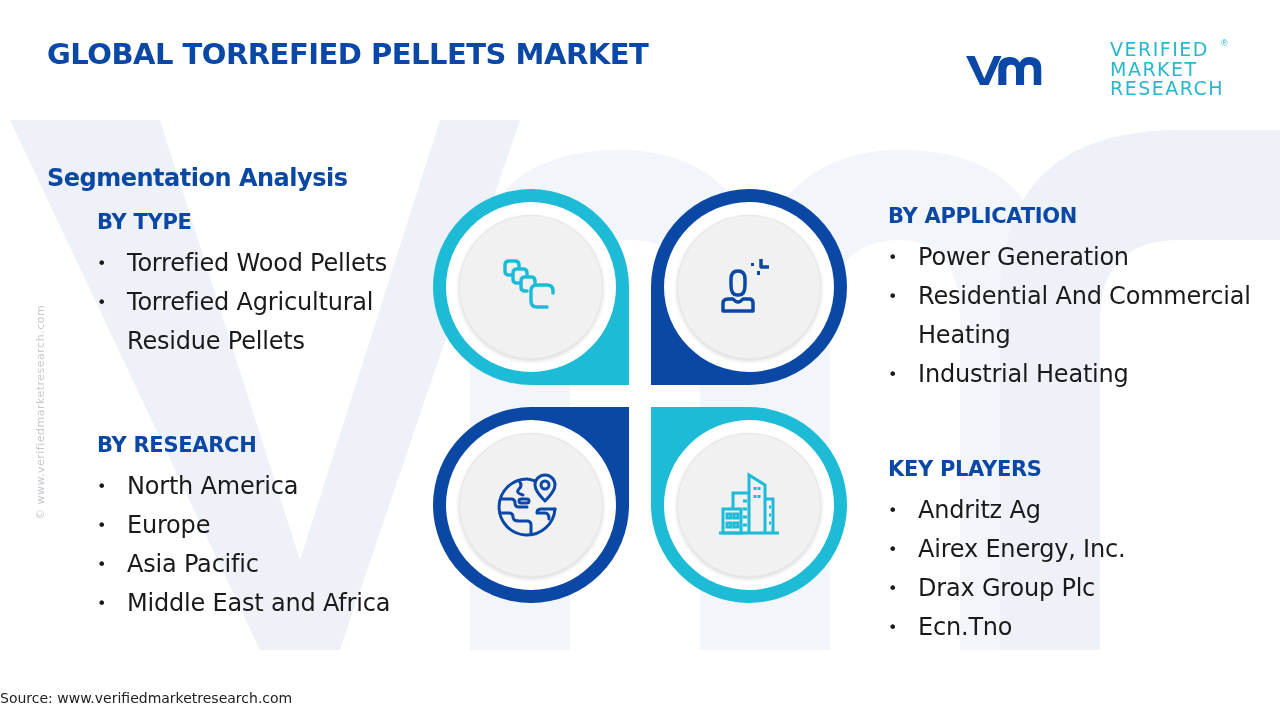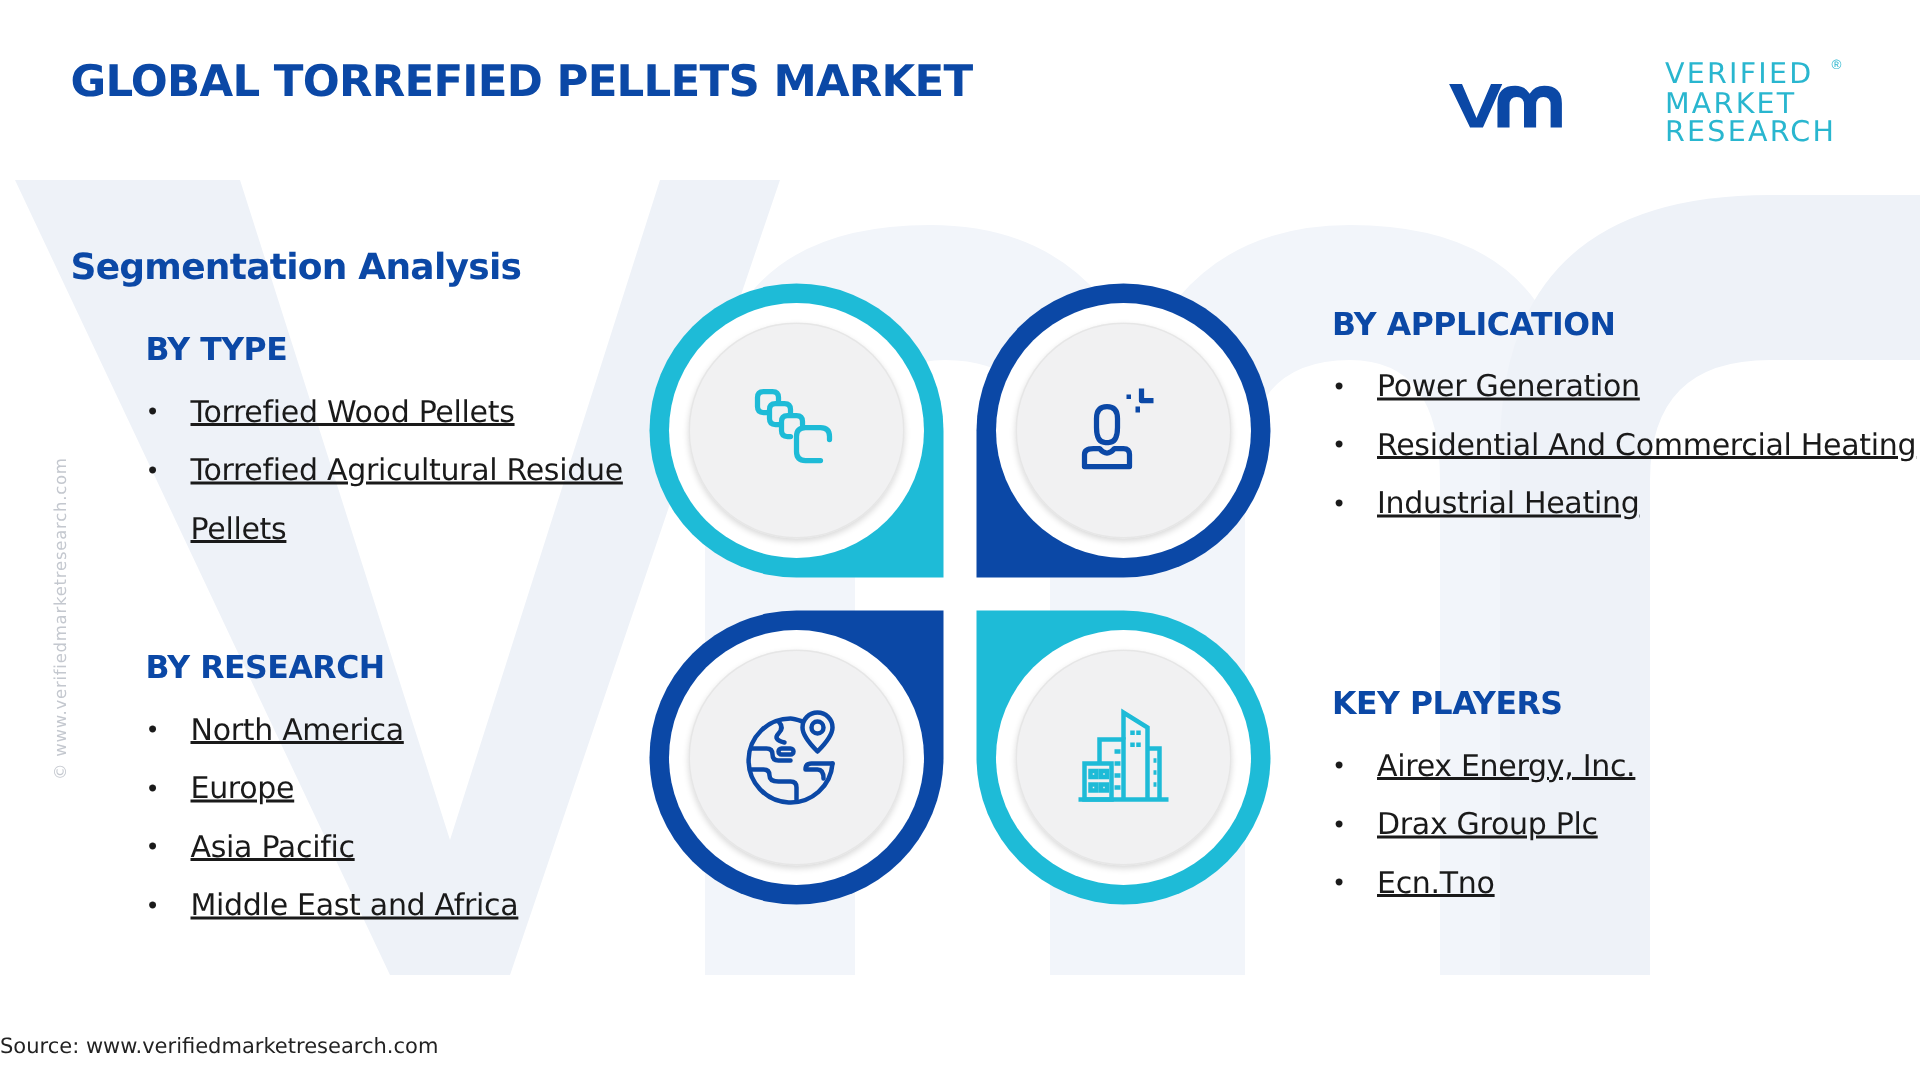--- a/index.html
+++ b/index.html
@@ -27,27 +27,27 @@
     }
     .logo-reg { position: absolute; left: 1221px; top: 38px; font-size: 9px; color: #29b6cf; z-index: 3; }
 
     .segment { position: absolute; z-index: 2; }
     .segment h2 {
       font-family: "DejaVu Sans", sans-serif; font-weight: bold; font-size: 21px;
       color: #0b48a6; letter-spacing: -0.3px; margin-bottom: 10px;
     }
     .segment ul { list-style: none; }
     .segment li {
-      position: relative; padding-left: 30px; font-size: 20px; color: #1a1a1a;
-      line-height: 39px; font-family: "DejaVu Sans", sans-serif; letter-spacing: -0.2px; text-decoration: underline;
+      position: relative; padding-left: 30px; font-size: 24px; color: #1a1a1a;
+      line-height: 39px; font-family: "DejaVu Sans", sans-serif; letter-spacing: -0.2px;
     }
     .segment li::before {
       content: "•"; position: absolute; left: 0; top: 0; font-size: 16px; color: #1a1a1a;
     }
-    .seg-type { left: 97px; top: 210px; width: 330px; margin-top: 11px; }
+    .seg-type { left: 97px; top: 210px; width: 330px; }
     .seg-app { left: 888px; top: 204px; width: 390px; }
     .seg-geo { left: 97px; top: 433px; width: 330px; }
     .seg-key { left: 888px; top: 457px; width: 330px; }
 
     .drop { position: absolute; width: 196px; height: 196px; z-index: 2; }
     .drop-tl { left: 433px; top: 189px; background: #1ebbd7; border-radius: 50% 50% 0 50%; }
     .drop-tr { left: 651px; top: 189px; background: #0b48a6; border-radius: 50% 50% 50% 0; }
     .drop-bl { left: 433px; top: 407px; background: #0b48a6; border-radius: 50% 0 50% 50%; }
     .drop-br { left: 651px; top: 407px; background: #1ebbd7; border-radius: 0 50% 50% 50%; }
     .drop .ring {
@@ -121,20 +121,21 @@
     <li>North America</li>
     <li>Europe</li>
     <li>Asia Pacific</li>
     <li>Middle East and Africa</li>
   </ul>
 </div>
 
 <div class="segment seg-key">
   <h2>KEY PLAYERS</h2>
   <ul>
+    <li>Andritz Ag</li>
     <li>Airex Energy, Inc.</li>
     <li>Drax Group Plc</li>
     <li>Ecn.Tno</li>
   </ul>
 </div>
 
 <div class="drop drop-tl">
   <div class="ring">
     <div class="inner">
       <svg viewBox="0 0 84 84" fill="none" stroke="#1ebbd7" stroke-width="3.5" stroke-linejoin="round" stroke-linecap="round">

